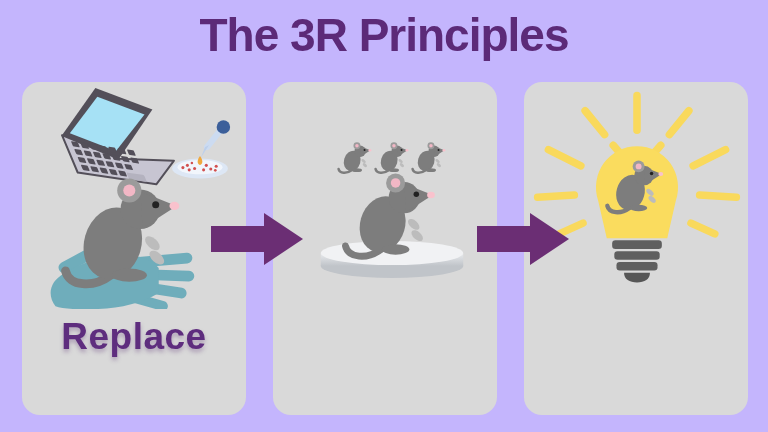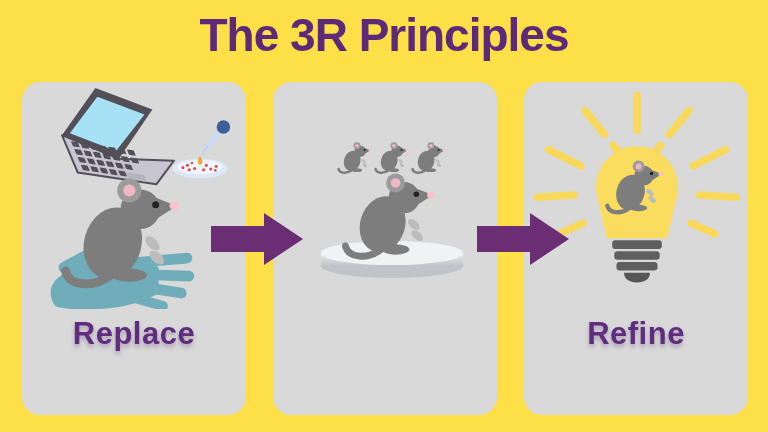--- a/index.html
+++ b/index.html
@@ -1,39 +1,39 @@
 <!DOCTYPE html>
 <html><head>
 <meta charset="utf-8">
 <style>
   html,body{margin:0;padding:0}
   body{
     width:768px;height:432px;overflow:hidden;background:#ffffff;
     font-family:"Liberation Sans", sans-serif;
   }
-  .canvas{position:relative;width:768px;height:432px;background:#fde047}
+  .canvas{position:relative;width:768px;height:432px;background:#c4b5fd}
   .title{
     position:absolute;top:8px;left:0;width:100%;margin:0;
     text-align:center;font-size:46px;font-weight:bold;letter-spacing:-1px;
     color:#5c2a78;
   }
   .panels{position:absolute;top:82px;left:22px;display:flex;gap:27px}
   .panel{position:relative;width:224px;height:333px;background:#d9d9d9;border-radius:18px}
   .panel svg{position:absolute;display:block}
   .laptop{left:36px;top:6px}
   .pipette{left:142px;top:36px}
   .hand{left:26px;top:138px}
   .mouse-replace{left:38px;top:92px}
   .mice-row{left:0;top:56px}
   .platform{left:45px;top:157px}
   .mouse-reduce{left:68px;top:88px}
   .bulb{left:5px;top:5px}
   .plabel{
     position:absolute;top:234px;left:0;width:100%;text-align:center;
-    font-size:31px;font-weight:bold;letter-spacing:.5px;color:#5e2d7e;
+    font-size:37px;font-weight:bold;letter-spacing:.5px;color:#5e2d7e;
     text-shadow:0 3px 4px rgba(90,45,115,.35);
   }
   .arrow{position:absolute;top:213px;width:92px;height:52px}
   .a1{left:211px}
   .a2{left:477px}
   .defs-store{position:absolute;width:0;height:0;overflow:hidden}
 </style>
 </head>
 <body>
 
@@ -179,21 +179,20 @@
         <path d="M64 105 A38 38 0 1 1 136 105 L128 140 L72 140 Z" fill="#fadc5e"></path>
         <use href="#mouse" x="70" y="66" width="60" height="55"></use>
         <g fill="#5f5f5f">
           <rect x="77" y="142" width="46" height="8" rx="3"></rect>
           <rect x="79" y="152" width="42" height="8" rx="3"></rect>
           <rect x="81" y="162" width="38" height="8" rx="3"></rect>
           <path d="M88 172 h24 c0 6 -5 9 -12 9 c-7 0 -12 -3 -12 -9 z" fill="#565656"></path>
         </g>
       </svg>
 
-      <div class="plabel">Refine</div>
     </section>
   </div>
 
   <svg class="arrow a1" viewBox="0 0 92 52">
     <polygon points="0,13 53,13 53,0 92,26 53,52 53,39 0,39" fill="#6b2e74"></polygon>
   </svg>
   <svg class="arrow a2" viewBox="0 0 92 52">
     <polygon points="0,13 53,13 53,0 92,26 53,52 53,39 0,39" fill="#6b2e74"></polygon>
   </svg>
 

